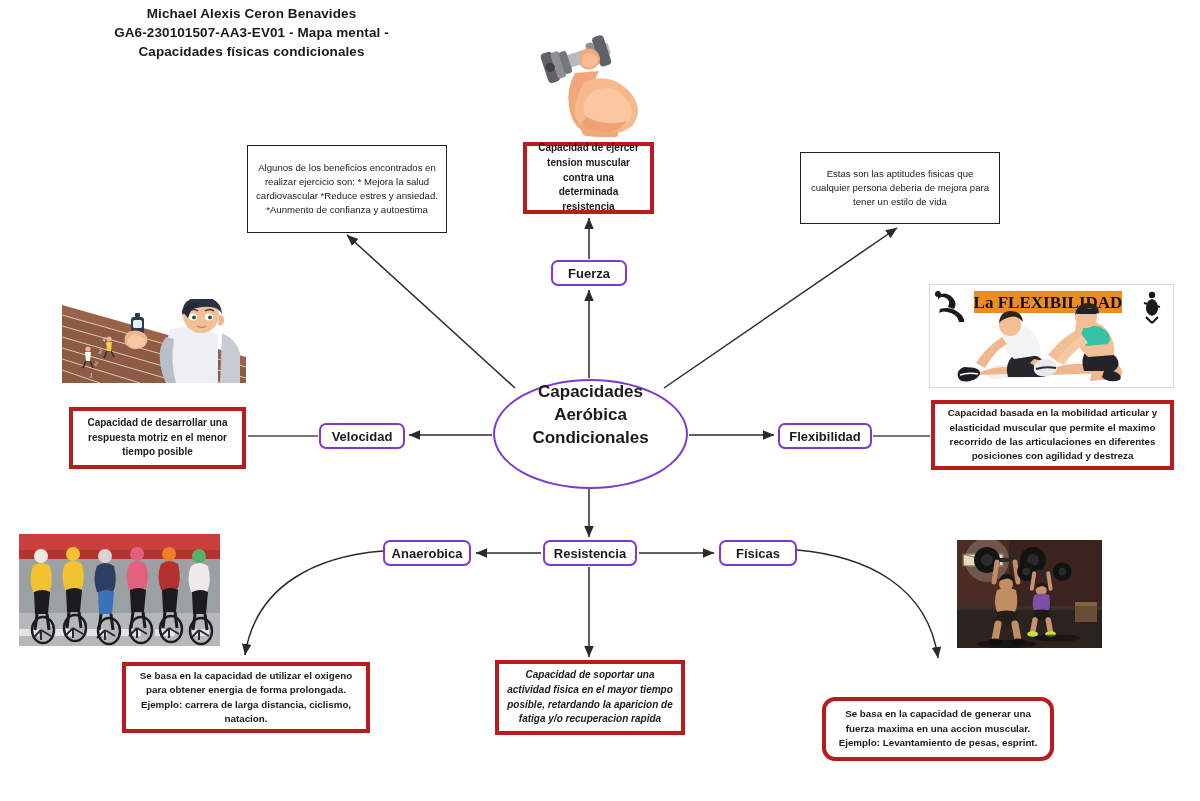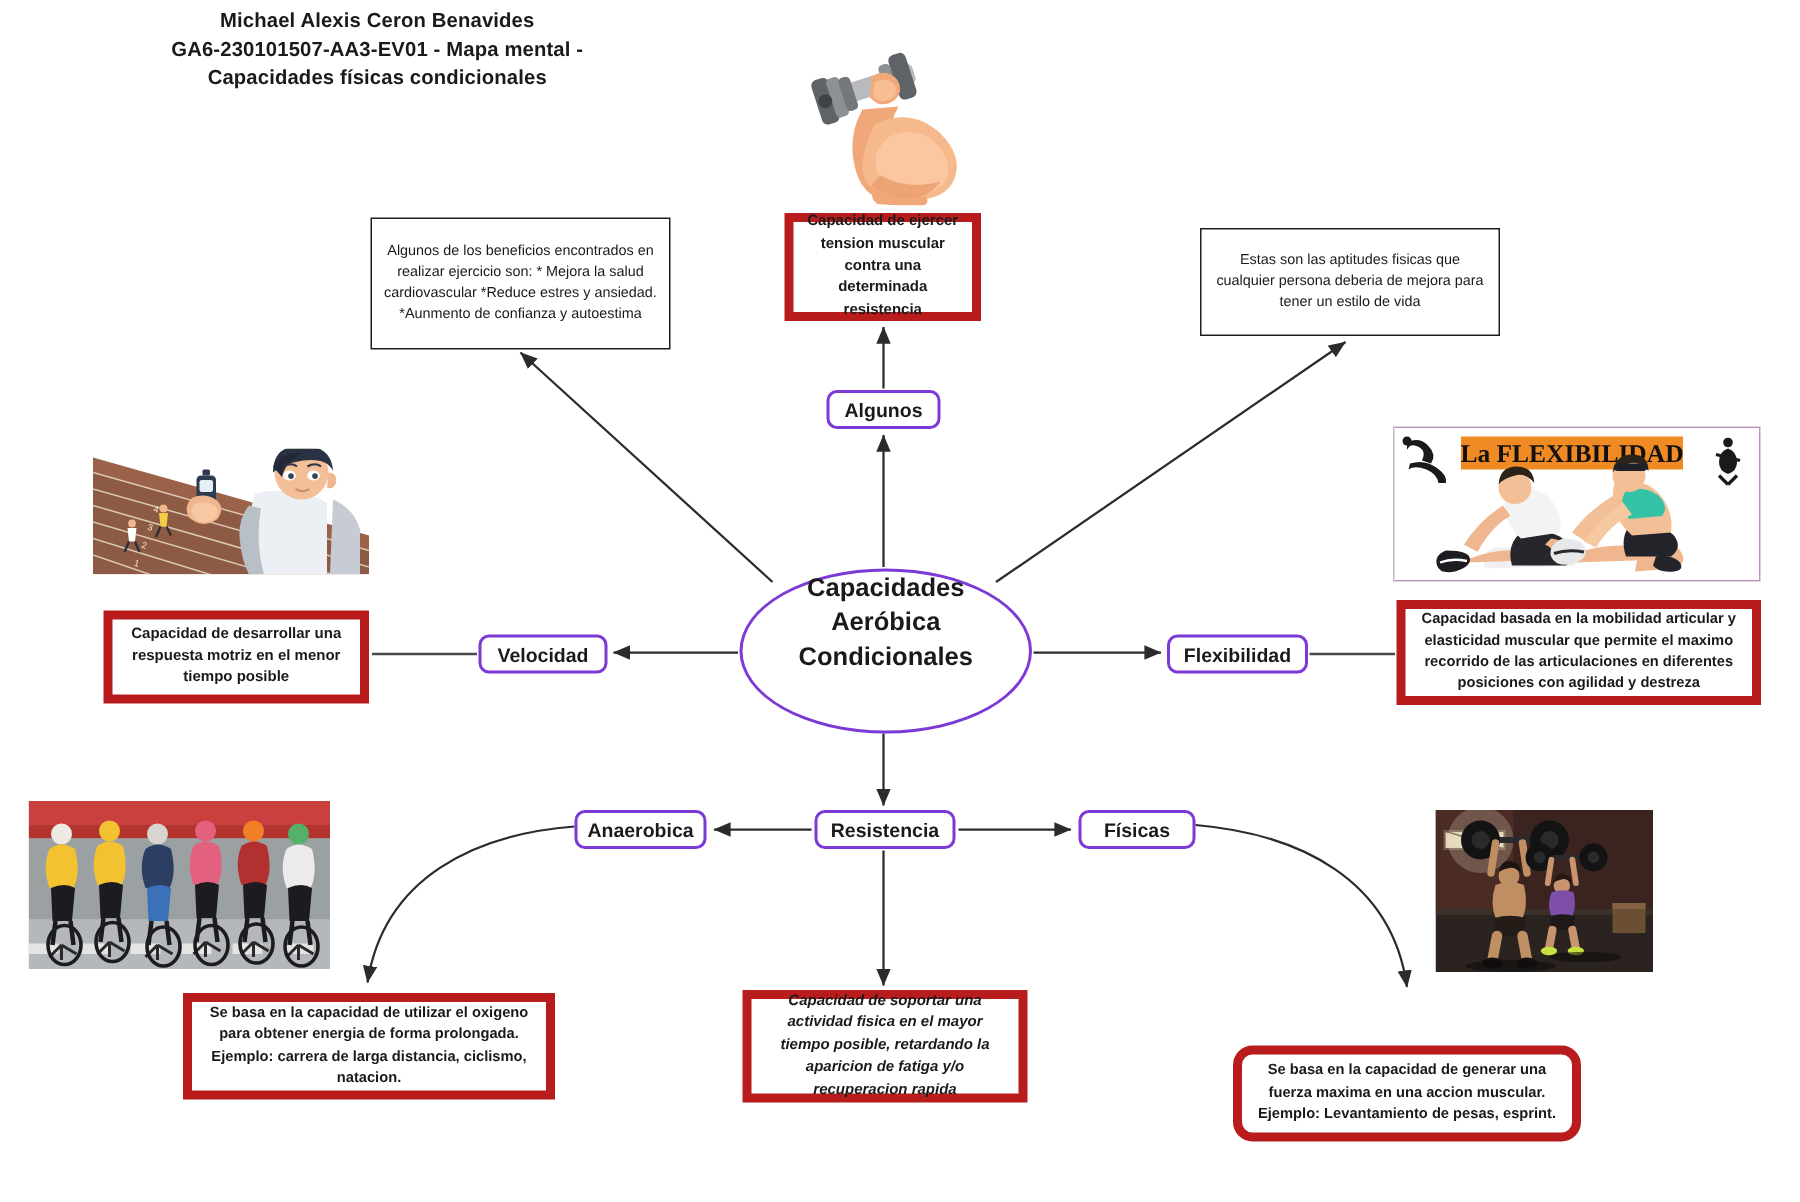--- a/index.html
+++ b/index.html
@@ -46,21 +46,21 @@
   .pill-anaerobica{left:383px;top:540px;width:88px;}
   .pill-aerobica{left:719px;top:540px;width:78px;}
 
   
   .tbox{
     background:#fff;box-sizing:border-box;
     display:flex;align-items:center;justify-content:center;
     text-align:center;color:#1a1a1a;line-height:1.47;
     padding:5px 7px;
   }
-  .tbox.purple{border:6px solid #b91c1c;}
+  .tbox.purple{border:4px solid #b91c1c;}
   .tbox.dark{border:1.6px solid #1f1f1f;}
   .tbox.bold{font-weight:bold;}
 
   .box-benefits{left:247px;top:145px;width:200px;height:88px;font-size:9.6px;}
   .box-fuerza-desc{left:523px;top:142px;width:131px;height:72px;font-size:10px;}
   .box-aptitudes{left:800px;top:152px;width:200px;height:72px;font-size:9.6px;}
   .box-velocidad-desc{left:69px;top:407px;width:177px;height:62px;font-size:10px;}
   .box-flexibilidad-desc{left:931px;top:400px;width:243px;height:70px;font-size:9.8px;}
   .box-anaerobica-desc{left:122px;top:662px;width:248px;height:71px;font-size:9.8px;}
   .box-resistencia-desc{left:495px;top:660px;width:190px;height:75px;font-size:10px;font-style:italic;}
@@ -69,21 +69,21 @@
   
   .imgbox{position:absolute;overflow:hidden;}
 
   
   .img-arm{left:523px;top:25px;width:130px;height:112px;}
 
   
   .img-track{left:62px;top:299px;width:184px;height:84px;border:0;}
 
   
-  .img-flex{left:929px;top:284px;width:243px;height:102px;background:#a21caf;border:1px solid #d8d8d8;}
+  .img-flex{left:929px;top:284px;width:243px;height:102px;background:#e5e5e5;border:1px solid #d8d8d8;}
 
   
   .img-cycling{left:19px;top:534px;width:201px;height:112px;}
 
   
   .img-gym{left:957px;top:540px;width:145px;height:108px;}
 </style>
 </head>
 <body>
 
@@ -430,21 +430,21 @@
   <div class="node tbox purple bold box-velocidad-desc">Capacidad de desarrollar una respuesta motriz en el menor tiempo posible</div>
 
   <div class="node tbox purple bold box-anaerobica-desc">Se basa en la capacidad de utilizar el oxigeno para obtener energia de forma prolongada. Ejemplo: carrera de larga distancia, ciclismo, natacion.</div>
 
   <div class="node tbox purple bold box-flexibilidad-desc">Capacidad basada en la mobilidad articular y elasticidad muscular que permite el maximo recorrido de las articulaciones en diferentes posiciones con agilidad y destreza</div>
 
   <div class="node tbox purple bold box-resistencia-desc">Capacidad de soportar una actividad fisica en el mayor tiempo posible, retardando la aparicion de fatiga y/o recuperacion rapida</div>
 
   <div class="node tbox purple bold box-aerobica-desc">Se basa en la capacidad de generar una fuerza maxima en una accion muscular. Ejemplo: Levantamiento de pesas, esprint.</div>
 
-  <div class="node pill pill-fuerza">Algunos</div>
+  <div class="node pill pill-fuerza">Fuerza</div>
   <div class="node pill pill-velocidad">Velocidad</div>
   <div class="node pill pill-flexibilidad">Flexibilidad</div>
   <div class="node pill pill-resistencia">Resistencia</div>
   <div class="node pill pill-anaerobica">Anaerobica</div>
   <div class="node pill pill-aerobica">Físicas</div>
 
   <div class="node center-ellipse">
     <div>
       <div>Capacidades</div>
       <div>Aeróbica</div>

